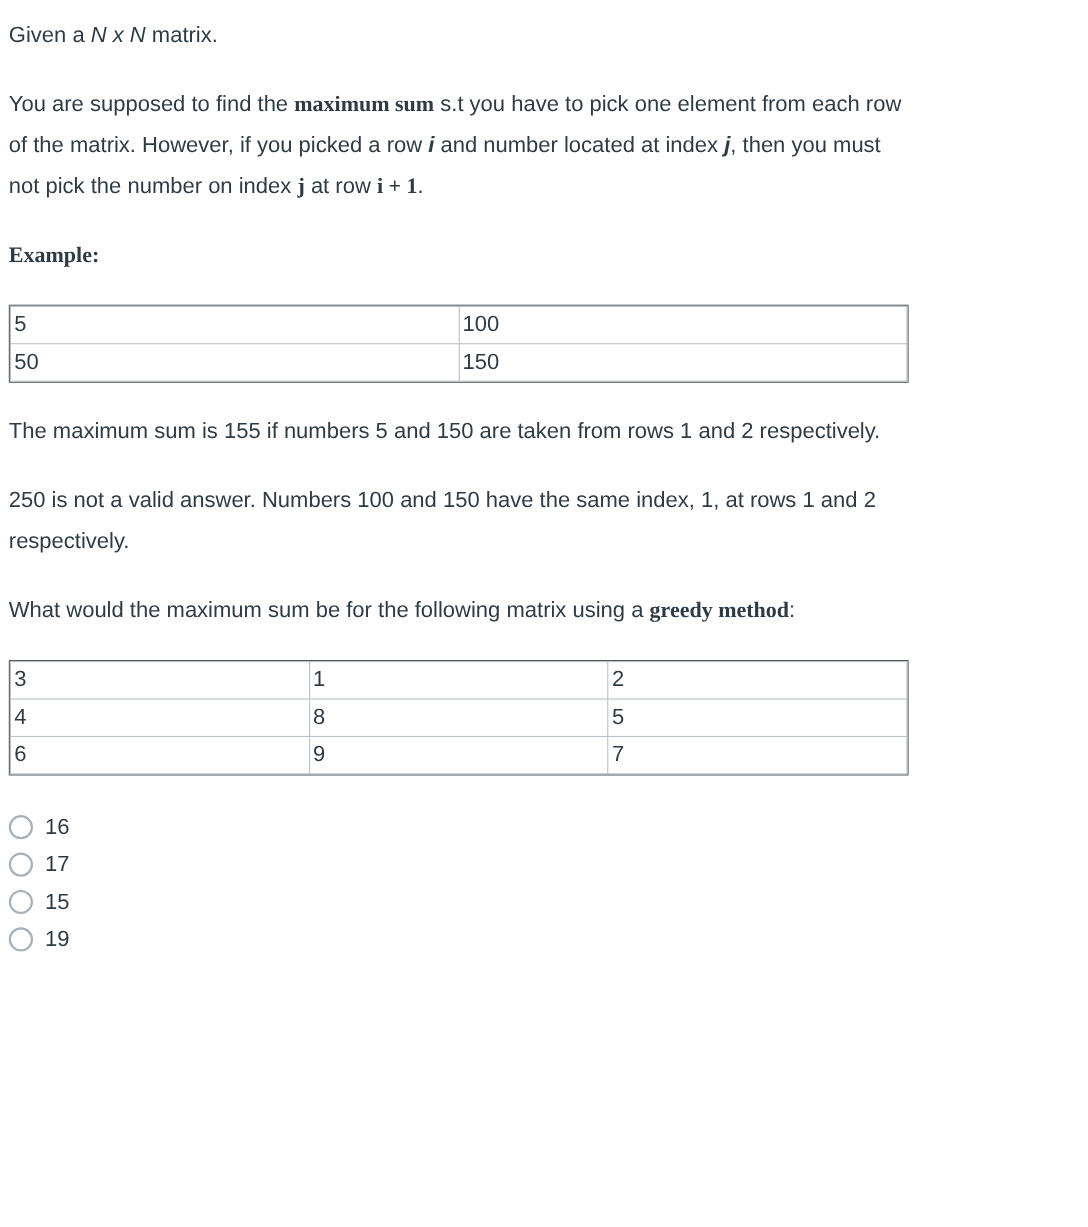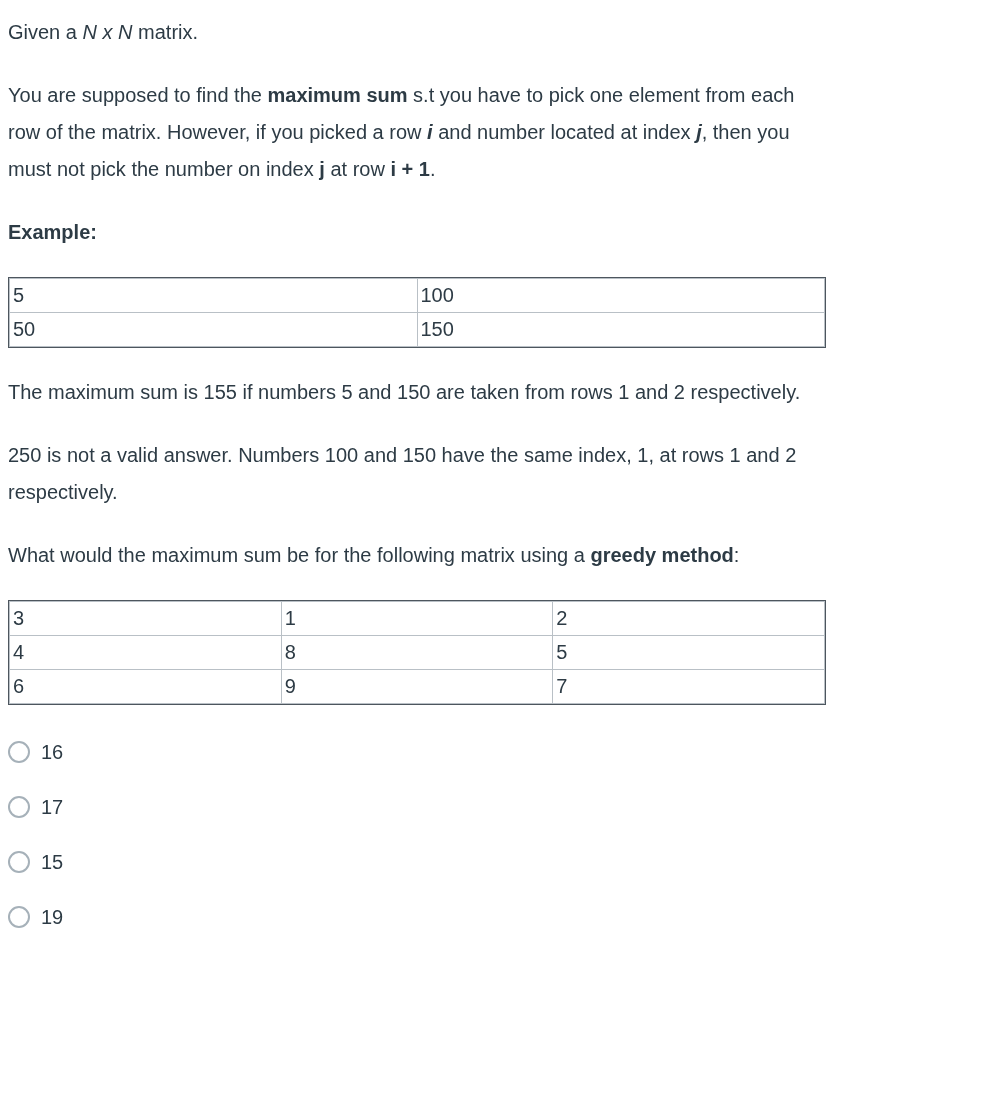--- a/index.html
+++ b/index.html
@@ -13,21 +13,21 @@
     width: 842px;
     min-height: 1115px;
     padding: 12px 16px 20px 8px;
   }
   p.para {
     margin: 26px 0;
     font-size: 20px;
     line-height: 37px;
   }
   .page p.para:first-of-type { margin-top: 2px; }
-  .b  { font-weight: 700; font-style: normal; }
+  .b  { font-weight: 700; font-style: normal; font-family: Liberation Serif, serif; }
   .i  { font-style: italic; font-weight: 400; }
   .bi { font-weight: 700; font-style: italic; }
 
   .matrix-wrap {
     border: 1px solid #4d565e;
     margin: 20px 0;
   }
   table.matrix {
     width: 100%;
     border-collapse: collapse;
@@ -40,21 +40,21 @@
     padding: 1px 3px;
     color: #2d3b45;
     text-align: left;
     vertical-align: top;
   }
 
   .options { margin-top: 34px; }
   .option {
     display: flex;
     align-items: center;
-    margin: 29px 0;
+    margin: 8px 0;
     font-size: 20px;
     cursor: pointer;
     width: max-content;
   }
   .radio {
     width: 22px;
     height: 22px;
     border: 2px solid #a6b1b9;
     border-radius: 50%;
     background: #ffffff;

